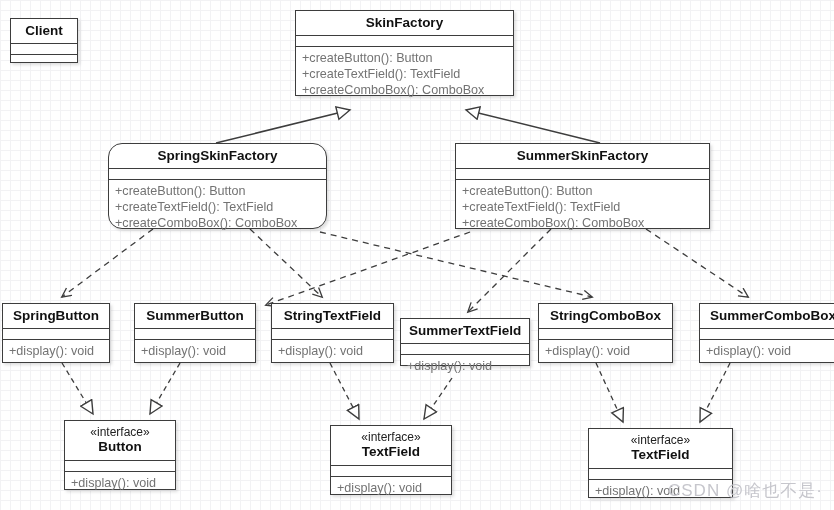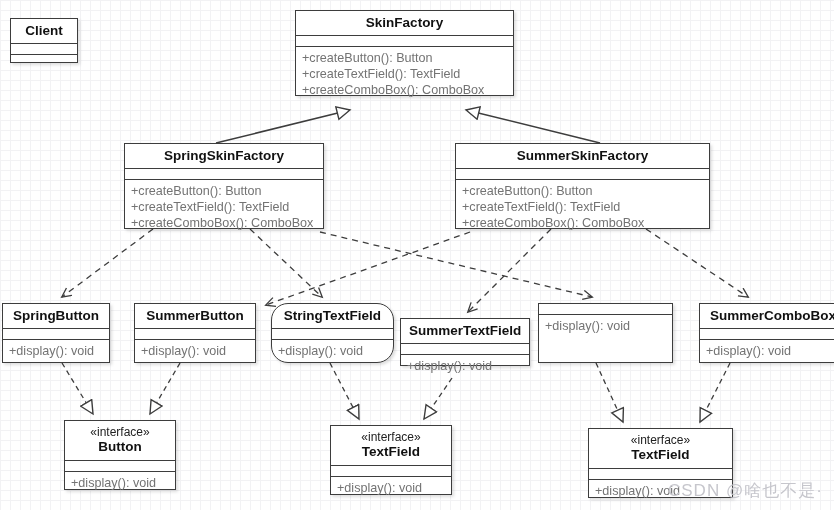--- a/index.html
+++ b/index.html
@@ -140,33 +140,34 @@
       </div>
     </div>
     <div class="uml-class" style="left: 699px; top: 303px; width: 148px; height: 60px;">
       <div class="uml-head"><span>SummerComboBox</span></div>
       <div class="uml-attrs"></div>
       <div class="uml-ops">
         <div>+display(): void</div>
       </div>
     </div>
     <div class="uml-class" style="left: 538px; top: 303px; width: 135px; height: 60px;">
+      <div class="uml-head"><span>StringComboBox</span></div>
       <div class="uml-attrs"></div>
       <div class="uml-ops">
         <div>+display(): void</div>
       </div>
     </div>
     <div class="uml-class" style="left: 400px; top: 318px; width: 130px; height: 48px;">
       <div class="uml-head"><span>SummerTextField</span></div>
       <div class="uml-attrs"></div>
       <div class="uml-ops">
         <div>+display(): void</div>
       </div>
     </div>
-    <div class="uml-class" style="left: 271px; top: 303px; width: 123px; height: 60px; border-radius: 17px;">
+    <div class="uml-class" style="left: 271px; top: 303px; width: 123px; height: 60px;">
       <div class="uml-head"><span>StringTextField</span></div>
       <div class="uml-attrs"></div>
       <div class="uml-ops">
         <div>+display(): void</div>
       </div>
     </div>
     <div class="uml-class" style="left: 134px; top: 303px; width: 122px; height: 60px;">
       <div class="uml-head"><span>SummerButton</span></div>
       <div class="uml-attrs"></div>
       <div class="uml-ops">
@@ -182,21 +183,21 @@
     </div>
     <div class="uml-class" style="left: 455px; top: 143px; width: 255px; height: 86px;">
       <div class="uml-head"><span>SummerSkinFactory</span></div>
       <div class="uml-attrs"></div>
       <div class="uml-ops">
         <div>+createButton(): Button</div>
         <div>+createTextField(): TextField</div>
         <div>+createComboBox(): ComboBox</div>
       </div>
     </div>
-    <div class="uml-class" style="left: 124px; top: 143px; width: 200px; height: 86px;">
+    <div class="uml-class" style="left: 108px; top: 143px; width: 219px; height: 86px; border-radius: 14px;">
       <div class="uml-head"><span>SpringSkinFactory</span></div>
       <div class="uml-attrs"></div>
       <div class="uml-ops">
         <div>+createButton(): Button</div>
         <div>+createTextField(): TextField</div>
         <div>+createComboBox(): ComboBox</div>
       </div>
     </div>
     <div class="uml-class" style="left: 295px; top: 10px; width: 219px; height: 86px;">
       <div class="uml-head"><span>SkinFactory</span></div>

